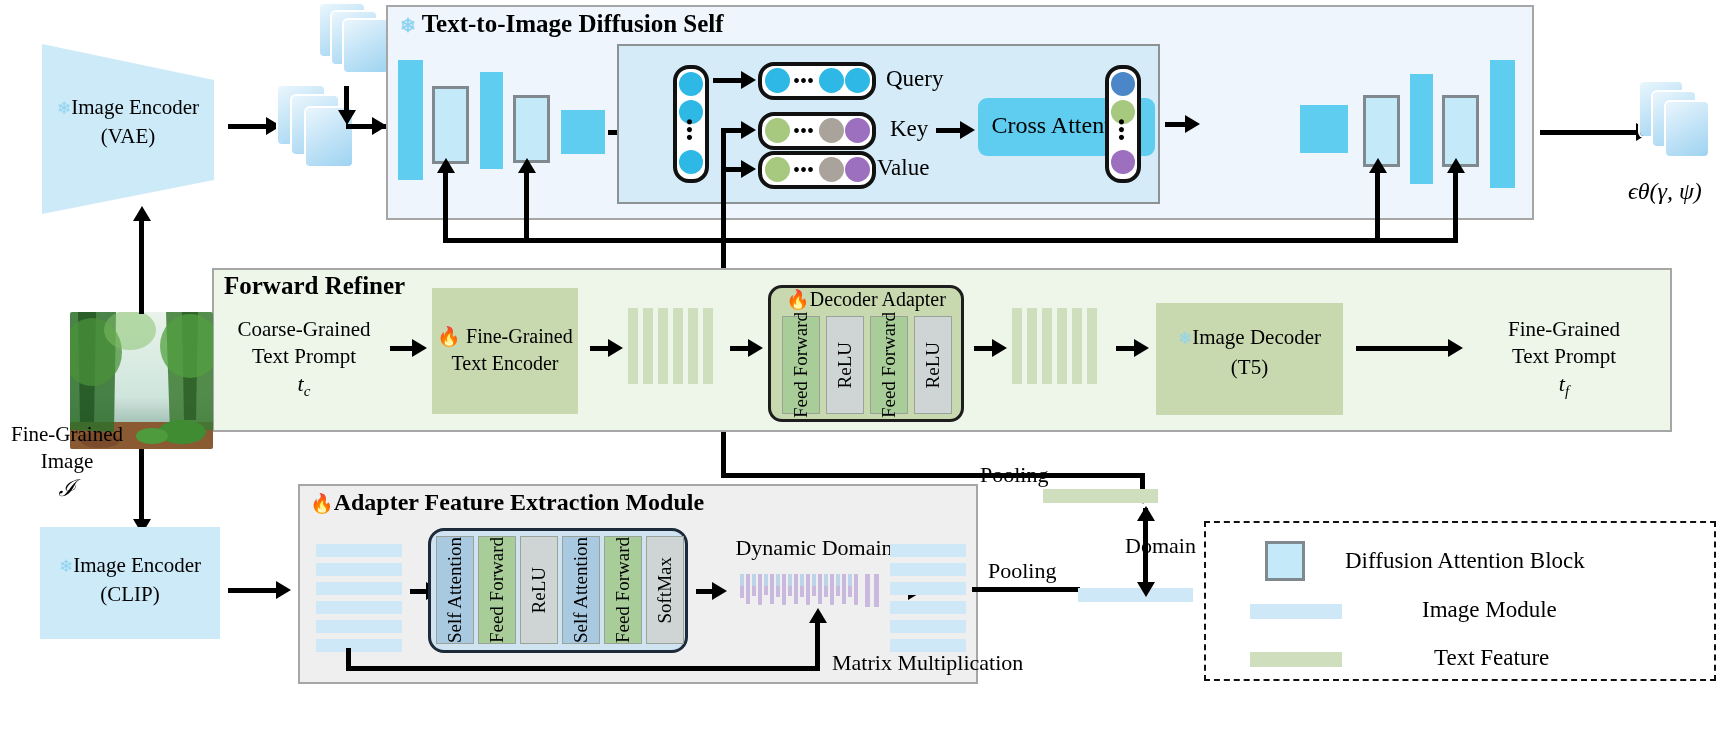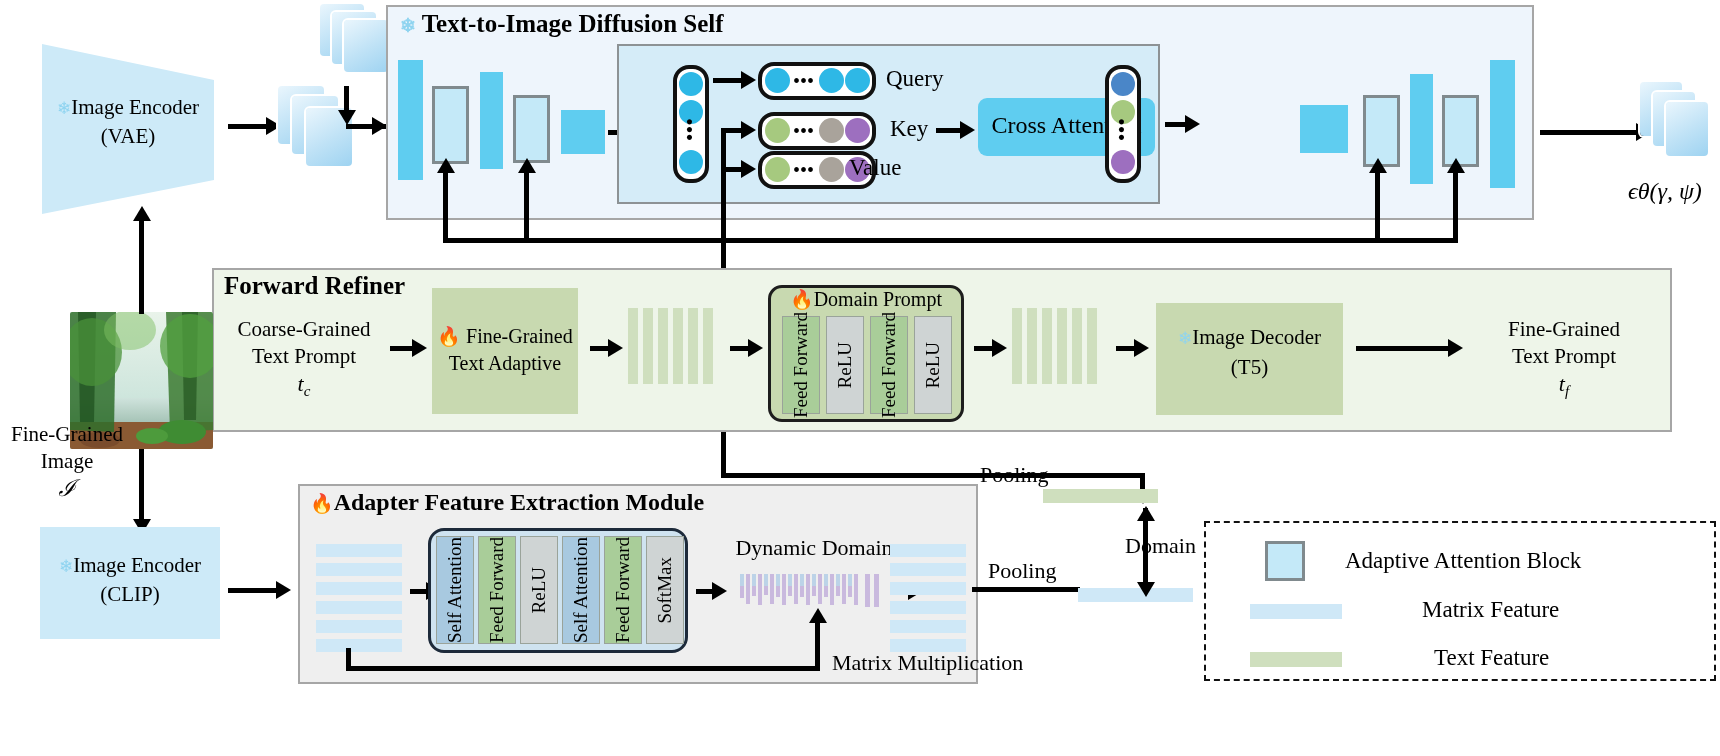--- a/index.html
+++ b/index.html
@@ -132,21 +132,21 @@
 <div class="arr" style="left:936px;top:128px;width:28px;height:5px;"></div>
 <div class="arrhead-r" style="left:960px;top:121px;"></div>
 
 <div class="arr" style="left:721px;top:167px;width:24px;height:5px;"></div>
 <div class="arrhead-r" style="left:741px;top:160px;"></div>
 <div class="pill" style="left:758px;top:151px;width:118px;height:38px;"></div>
 <div class="dot" style="left:765px;top:157px;width:25px;height:25px;background:#a6c97f;"></div>
 <div class="txt" style="left:793px;top:159px;font-size:20px;">•••</div>
 <div class="dot" style="left:819px;top:157px;width:25px;height:25px;background:#a9a39b;"></div>
 <div class="dot" style="left:845px;top:157px;width:25px;height:25px;background:#9d6fbf;"></div>
-<div class="txt" style="left:849px;top:155px;font-size:23px;">Value</div>
+<div class="txt" style="left:877px;top:155px;font-size:23px;">Value</div>
 
 <div class="arr" style="left:721px;top:128px;width:5px;height:350px;"></div>
 <div class="arr" style="left:721px;top:473px;width:424px;height:5px;"></div>
 <div class="arr" style="left:1140px;top:473px;width:5px;height:20px;"></div>
 <div class="arrhead-d" style="left:1134px;top:489px;"></div>
 
 <div class="blk-blue-solid rounded" style="left:978px;top:98px;width:177px;height:58px;"></div>
 <div class="txt ctr" style="left:978px;top:112px;width:177px;font-size:24px;">Cross Attention</div>
 
 <div class="arr" style="left:1160px;top:125px;width:0;height:0;"></div>
@@ -195,38 +195,38 @@
 <div class="txt ctr" style="left:224px;top:344px;width:160px;font-size:21px;">Text Prompt</div>
 <div class="txt ctr" style="left:224px;top:371px;width:160px;font-size:22px;font-style:italic;">t<span style="font-size:15px;vertical-align:sub;">c</span></div>
 <div class="arr" style="left:390px;top:346px;width:25px;height:5px;"></div>
 <div class="arrhead-r" style="left:412px;top:339px;"></div>
 
 <div class="blk-green" style="left:432px;top:288px;width:146px;height:126px;"></div>
 <div class="txt ctr" style="left:432px;top:325px;width:146px;font-size:20px;">
   <span class="fire">🔥</span>
   <span>Fine-Grained</span>
 </div>
-<div class="txt ctr" style="left:432px;top:352px;width:146px;font-size:20px;">Text Adaptive</div>
+<div class="txt ctr" style="left:432px;top:352px;width:146px;font-size:20px;">Text Encoder</div>
 <div class="arr" style="left:590px;top:346px;width:22px;height:5px;"></div>
 <div class="arrhead-r" style="left:608px;top:339px;"></div>
 
 <div class="abs" style="left:628px;top:308px;width:90px;height:76px;">
   <div class="feat-txt-bar" style="left:0px;top:0;width:10px;height:76px;"></div>
   <div class="feat-txt-bar" style="left:15px;top:0;width:10px;height:76px;"></div>
   <div class="feat-txt-bar" style="left:30px;top:0;width:10px;height:76px;"></div>
   <div class="feat-txt-bar" style="left:45px;top:0;width:10px;height:76px;"></div>
   <div class="feat-txt-bar" style="left:60px;top:0;width:10px;height:76px;"></div>
   <div class="feat-txt-bar" style="left:75px;top:0;width:10px;height:76px;"></div>
 </div>
 <div class="arr" style="left:730px;top:346px;width:22px;height:5px;"></div>
 <div class="arrhead-r" style="left:748px;top:339px;"></div>
 
 <div class="blk-green rounded" style="left:768px;top:285px;width:196px;height:137px;border:3px solid #1d1d1d;box-sizing:border-box;border-radius:14px;"></div>
 <div class="txt ctr" style="left:768px;top:288px;width:196px;font-size:20px;">
-  <span class="fire">🔥</span><span>Domain Prompt</span>
+  <span class="fire">🔥</span><span>Decoder Adapter</span>
 </div>
 <div class="vlabel" style="left:782px;top:316px;width:38px;height:98px;background:#a9cd99;border:1px solid #9aa39a;">
   <span>Feed Forward</span>
   </div>
 <div class="vlabel" style="left:826px;top:316px;width:38px;height:98px;background:#cfd4d4;border:1px solid #9aa39a;">
   <span>ReLU</span>
   </div>
 <div class="vlabel" style="left:870px;top:316px;width:38px;height:98px;background:#a9cd99;border:1px solid #9aa39a;">
   <span>Feed Forward</span>
   </div>
@@ -412,17 +412,17 @@
 <div class="feat-txt-bar" style="left:1043px;top:489px;width:115px;height:14px;"></div>
 <div class="feat-img-bar" style="left:1078px;top:588px;width:115px;height:14px;"></div>
 
 <div class="arr" style="left:1143px;top:508px;width:5px;height:76px;"></div>
 <div class="arrhead-u" style="left:1137px;top:506px;"></div>
 <div class="arrhead-d" style="left:1137px;top:582px;"></div>
 <div class="txt" style="left:1125px;top:533px;font-size:22px;">Domain</div>
 
 <div class="panel panel-legend" style="left:1204px;top:521px;width:512px;height:160px;"></div>
 <div class="abs" style="left:1265px;top:541px;width:40px;height:40px;background:#c4e9f8;border:3px solid #808a8e;box-sizing:border-box;"></div>
-<div class="txt" style="left:1345px;top:548px;font-size:23px;">Adaptive Attention Block</div>
+<div class="txt" style="left:1345px;top:548px;font-size:23px;">Diffusion Attention Block</div>
 <div class="abs" style="left:1250px;top:604px;width:92px;height:15px;background:#cfe8f7;"></div>
-<div class="txt" style="left:1422px;top:597px;font-size:23px;">Matrix Feature</div>
+<div class="txt" style="left:1422px;top:597px;font-size:23px;">Image Module</div>
 <div class="abs" style="left:1250px;top:652px;width:92px;height:15px;background:#cfdfbe;"></div>
 <div class="txt" style="left:1434px;top:645px;font-size:23px;">Text Feature</div>
 
 </body></html>

